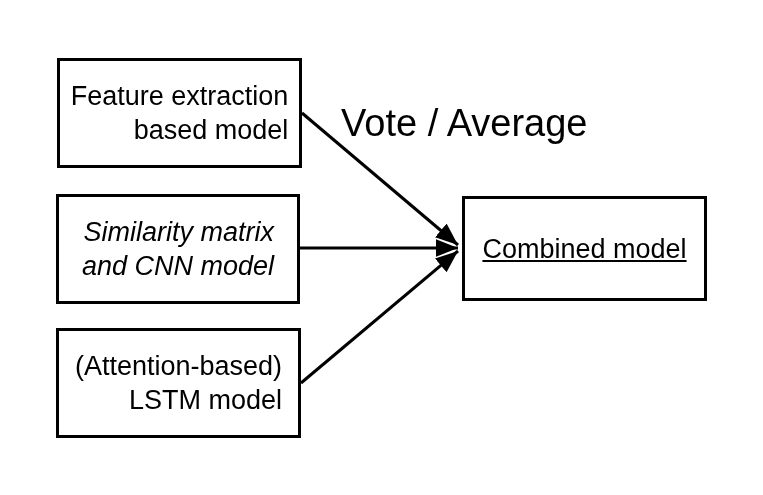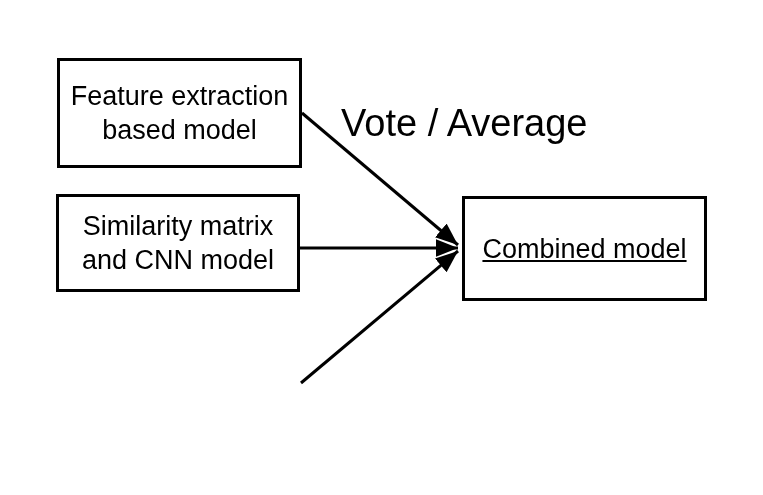--- a/index.html
+++ b/index.html
@@ -28,27 +28,27 @@
     stroke-width: 3;
   }
   .node {
     position: absolute;
     box-sizing: border-box;
     border: 3px solid #000000;
     background: #ffffff;
     display: flex;
     align-items: center;
     justify-content: center;
-    text-align: center;
+    text-align: right;
     font-size: 27px;
     line-height: 34px;
     white-space: pre-line;
   }
   .node-feature   { left: 57px;  top: 58px;  width: 245px; height: 110px; }
-  .node-similarity{ left: 56px;  top: 194px; width: 244px; height: 98px; }
+  .node-similarity{ left: 56px;  top: 194px; width: 244px; height: 110px; font-style: italic; }
   .node-lstm      { left: 56px;  top: 328px; width: 245px; height: 110px; }
   .node-combined  { left: 462px; top: 196px; width: 245px; height: 105px; text-decoration: underline; }
   .edge-label {
     position: absolute;
     left: 341px;
     top: 106px;
     font-size: 38px;
     line-height: 34px;
     white-space: nowrap;
   }
@@ -72,20 +72,24 @@
   <div class="node node-feature">
     <span>Feature extraction
 based model</span>
   </div>
 
   <div class="node node-similarity">
     <span>Similarity matrix
 and CNN model</span>
   </div>
 
+  <div class="node node-lstm">
+    <span>(Attention-based)
+LSTM model</span>
+  </div>
 
   <div class="node node-combined">
     <span>Combined model</span>
   </div>
 
   <div class="edge-label">Vote / Average</div>
 
 </div>
 
 </body></html>

